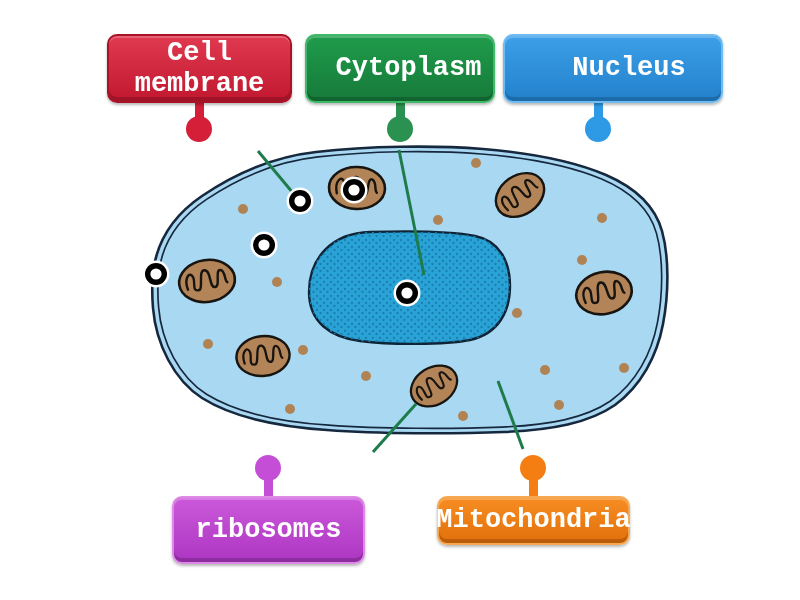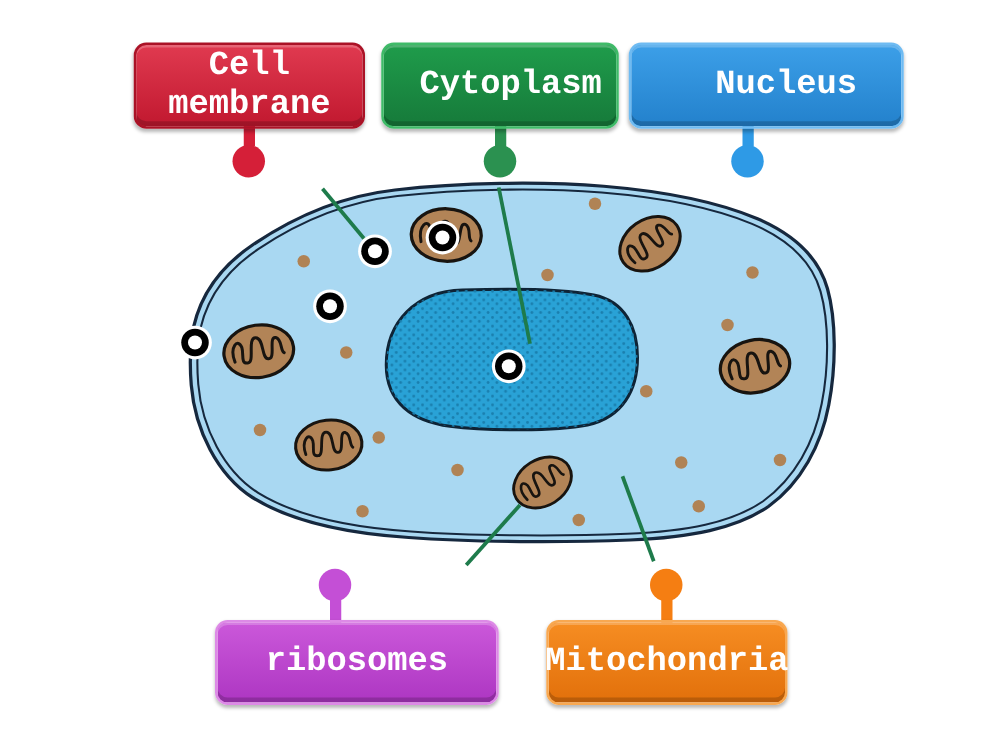--- a/index.html
+++ b/index.html
@@ -135,20 +135,20 @@
 
   <div class="label-box" style="left: 107px; top: 34px; width: 185px; height: 69px; background: linear-gradient(rgb(224, 58, 80) 0%, rgb(193, 24, 47) 100%); border-color: rgb(170, 18, 38);">
     <span class="label-text narrow">Cell membrane</span>
   </div>
   <div class="label-box" style="left: 305px; top: 34px; width: 190px; height: 69px; background: linear-gradient(rgb(31, 156, 75) 0%, rgb(22, 122, 58) 100%); border-color: rgb(63, 186, 104); padding-left: 17px;">
     <span class="label-text">Cytoplasm</span>
   </div>
   <div class="label-box" style="left: 503px; top: 34px; width: 220px; height: 69px; background: linear-gradient(rgb(60, 159, 232) 0%, rgb(35, 129, 204) 100%); border-color: rgb(111, 187, 242); padding-left: 32px;">
     <span class="label-text">Nucleus</span>
   </div>
-  <div class="label-box" style="left: 172px; top: 496px; width: 227px; height: 68px; background: linear-gradient(rgb(203, 88, 218) 0%, rgb(173, 54, 194) 100%); border-color: rgb(221, 138, 230);">
+  <div class="label-box" style="left: 172px; top: 496px; width: 193px; height: 68px; background: linear-gradient(rgb(203, 88, 218) 0%, rgb(173, 54, 194) 100%); border-color: rgb(221, 138, 230);">
     <span class="label-text">ribosomes</span>
   </div>
-  <div class="label-box" style="left: 437px; top: 496px; width: 193px; height: 68px; background: linear-gradient(rgb(246, 141, 34) 0%, rgb(226, 112, 11) 100%); border-color: rgb(248, 168, 81);">
+  <div class="label-box" style="left: 437px; top: 496px; width: 193px; height: 49px; background: linear-gradient(rgb(246, 141, 34) 0%, rgb(226, 112, 11) 100%); border-color: rgb(248, 168, 81);">
     <span class="label-text">Mitochondria</span>
   </div>
 
 </div>
 
 </body></html>

